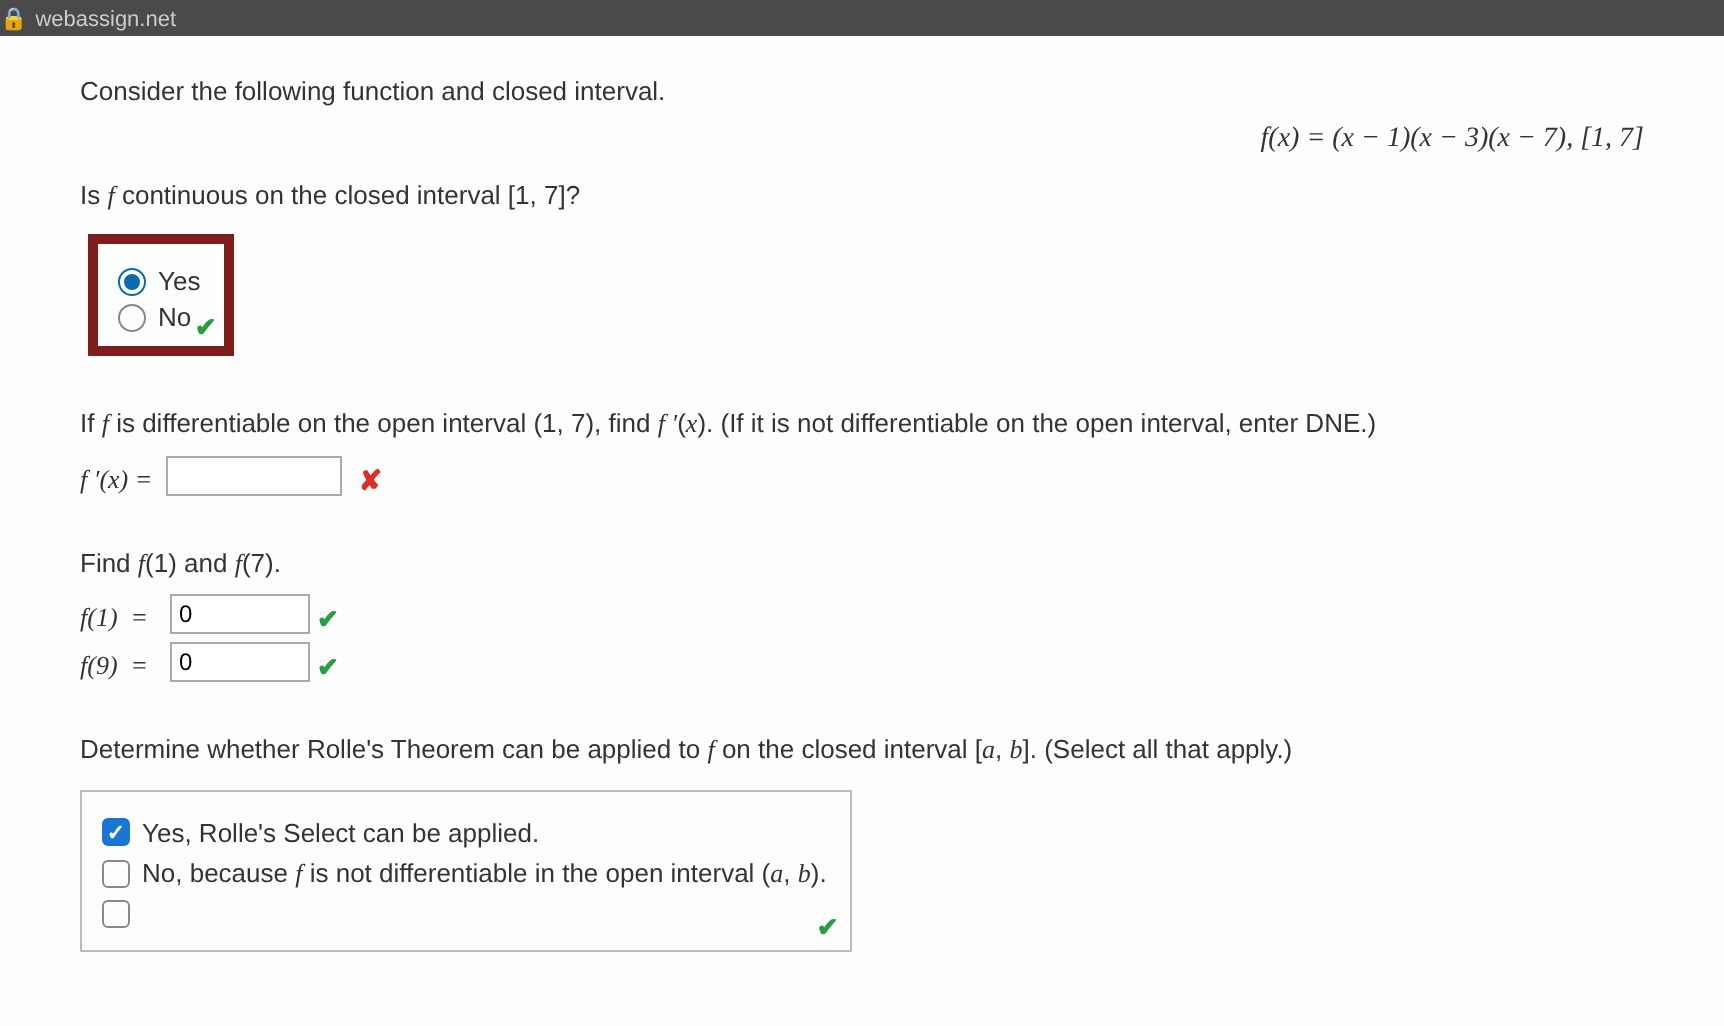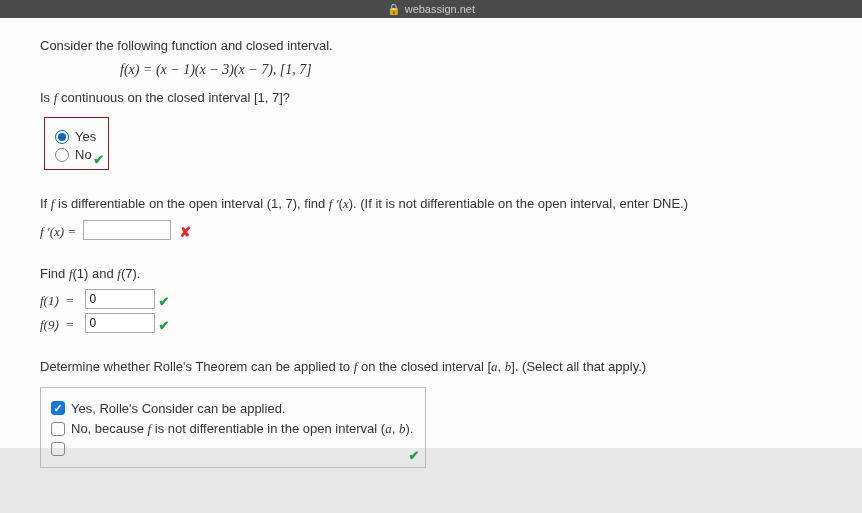--- a/index.html
+++ b/index.html
@@ -9,36 +9,35 @@
   color: #333;
   background: #e8e8e8;
   width: 862px;
   height: 513px;
   overflow: hidden;
 }
 .url-bar {
   background: #4a4a4a;
   color: #ccc;
   font-size: 11px;
-  text-align: center;
   padding: 3px 0;
   height: 18px;
 }
 .url-bar .lock { margin-right: 4px; }
 .content {
   background: #fdfdfd;
   padding: 12px 40px 20px 40px;
-  height: 430px;
+  height: 495px;
   position: relative;
 }
 .q-text { margin: 6px 0; line-height: 1.5; }
-.formula { margin: 4px 0 10px 80px; font-style: italic; font-family: 'Times New Roman', serif; font-size: 14px;}
+.formula { margin: 4px 0 10px 80px; font-style: italic; font-family: 'Times New Roman', serif; font-size: 14px; text-align: right;}
 .ital { font-style: italic; font-family: 'Times New Roman', serif; }
 .radio-box {
-  border: 1px solid #7f1d1d;
+  border: 5px solid #7f1d1d;
   display: inline-block;
   padding: 8px 12px 4px 10px;
   margin: 4px 0 4px 4px;
   position: relative;
 }
 .radio-row { display: flex; align-items: center; margin: 3px 0; }
 .radio {
   width: 14px; height: 14px; border-radius: 50%;
   border: 1.5px solid #888; margin-right: 6px;
   display: inline-flex; align-items: center; justify-content: center;
@@ -127,21 +126,21 @@
     <input class="text-input" style="width: 70px;" value="0">
     <span class="check-mark">✔</span>
   </div>
 
   <div class="section-gap"></div>
 
   <div class="q-text">Determine whether Rolle's Theorem can be applied to <span class="ital">f</span> on the closed interval [<span class="ital">a</span>, <span class="ital">b</span>]. (Select all that apply.)</div>
   <div class="checkbox-box">
     <div class="check-row">
       <span class="cbox checked"></span>
-      <span>Yes, Rolle's Consider can be applied.</span>
+      <span>Yes, Rolle's Select can be applied.</span>
     </div>
     <div class="check-row">
       <span class="cbox"></span>
       <span>No, because <span class="ital">f</span> is not differentiable in the open interval (<span class="ital">a</span>, <span class="ital">b</span>).</span>
     </div>
     <div class="check-row">
       <span class="cbox"></span>
     </div>
     <span class="box-check">✔</span>
   </div>

